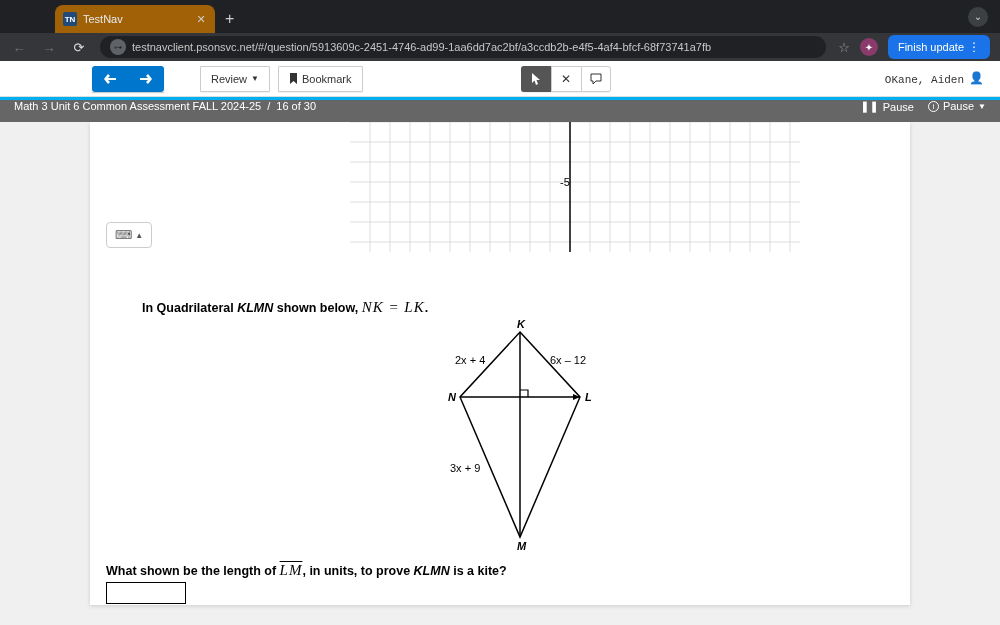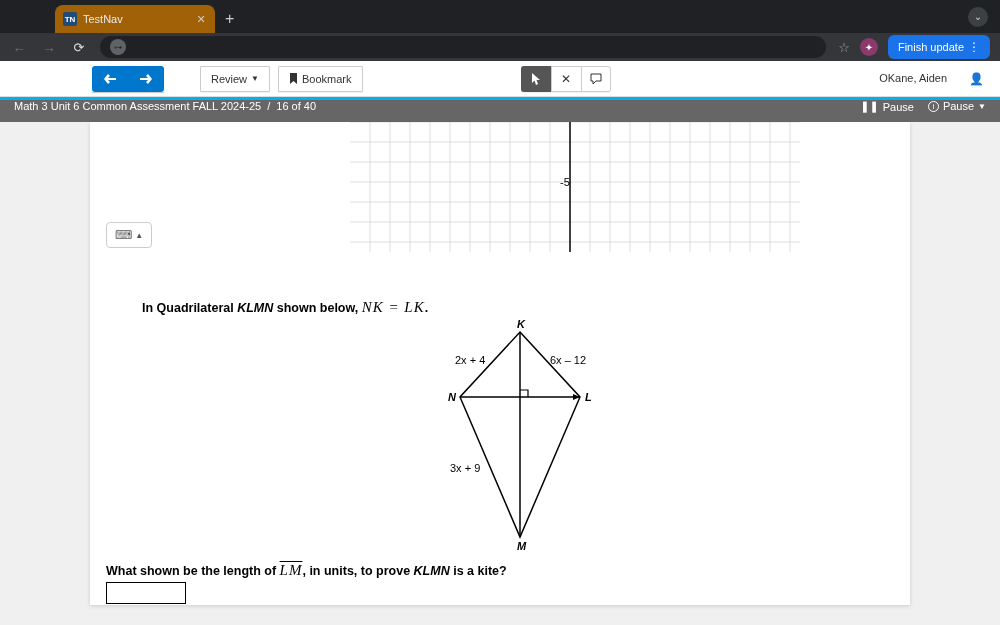--- a/index.html
+++ b/index.html
@@ -32,21 +32,21 @@
   .np-btn { height: 26px; display:flex; align-items:center; justify-content:center; border-radius:3px; }
   .np-prev { background:#0077cc; width:36px; color:#fff; font-size:11px; border-top-left-radius:3px; border-bottom-left-radius:3px; border-top-right-radius:0; border-bottom-right-radius:0;}
   .np-next { background:#0077cc; width:36px; color:#fff; font-size:11px; border-top-left-radius:0; border-bottom-left-radius:0;}
   .np-group { display:flex; box-shadow: 0 1px 1px rgba(0,0,0,.2);}
   .tool-btn { background:#fff; border:1px solid #ccc; height:26px; padding:0 10px; font-size:11px; color:#333; display:flex; align-items:center; gap:4px; border-radius:1px; box-shadow: 0 1px 0 rgba(0,0,0,.05);}
   .tool-btn .caret { font-size:8px; }
   .tool-group-mid { margin-left: 150px; display:flex; gap:0; }
   .tool-group-mid .tool-btn { border-radius:0; border-right:none; padding:0 8px; width:30px; justify-content:center;}
   .tool-group-mid .tool-btn:first-child { border-top-left-radius:3px; border-bottom-left-radius:3px; background:#555; color:#fff; border-color:#555;}
   .tool-group-mid .tool-btn:last-child { border-top-right-radius:3px; border-bottom-right-radius:3px; border-right:1px solid #ccc;}
-  .user-block { margin-left:auto; font-size:11px; color:#333; display:flex; align-items:flex-start; gap:22px;}
+  .user-block { margin-left:auto; font-size:11px; color:#333; display:flex; align-items:flex-end; gap:5px;font-family:Liberation Mono, monospace;}
   .user-icon { font-size:12px; }
 
   
   .blue-stripe { height:3px; background:#00b0f0; }
 
   
   .assess-bar { background:#666; color:#fff; height:22px; display:flex; align-items:flex-start; padding:0 14px; font-size:11px; }
   .assess-bar .spacer { flex:1; }
   .assess-bar .ctrl { margin-left:14px; display:flex; align-items:center; gap:4px;}
   .assess-bar .caret { font-size:8px; }
@@ -92,20 +92,21 @@
   <div class="tab-plus">+</div>
   <div class="chrome-caret">⌄</div>
 </div>
 
 <div class="chrome-url">
   <div class="nav-icon">←</div>
   <div class="nav-icon">→</div>
   <div class="nav-icon active">⟳</div>
   <div class="url-pill">
     <div class="url-lock">⊶</div>
+    <div class="url-text">testnavclient.psonsvc.net/#/question/5913609c-2451-4746-ad99-1aa6dd7ac2bf/a3ccdb2b-e4f5-4af4-bfcf-68f73741a7fb</div>
   </div>
   <div class="url-right">
     <div class="star">☆</div>
     <div class="ext-icon">✦</div>
     <div class="finish-btn">
       <span>Finish update</span>
       <span class="dots">⋮</span>
     </div>
   </div>
 </div>
@@ -153,21 +154,21 @@
     <span>OKane, Aiden</span>
     <span class="user-icon">👤</span>
   </div>
 </div>
 
 <div class="blue-stripe"></div>
 
 <div class="assess-bar">
   <span>Math 3 Unit 6 Common Assessment FALL 2024-25</span>
   <span style="margin:0 6px;">/</span>
-  <span>16 of 40</span>
+  <span>16 of 30</span>
   <div class="spacer"></div>
   <div class="ctrl">
     <span>❚❚</span>
     <span>Pause</span>
   </div>
   <div class="ctrl">
     <span style="display:inline-flex;width:11px;height:11px;border:1px solid #fff;border-radius:50%;align-items:center;justify-content:center;font-size:8px;">i</span>
     <span>Pause</span>
     <span class="caret">▼</span>
   </div>

